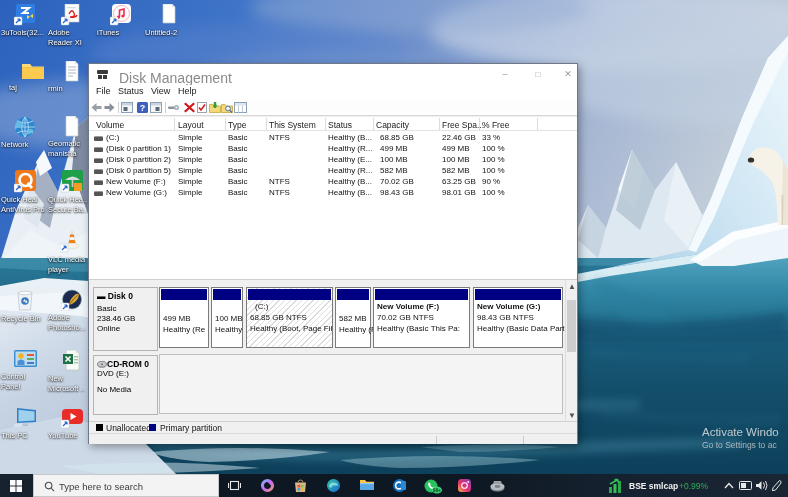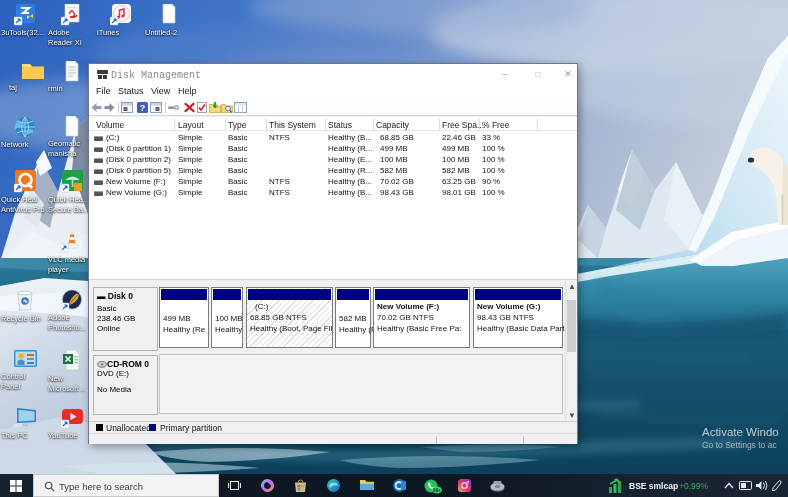--- a/index.html
+++ b/index.html
@@ -5,21 +5,21 @@
 * { margin:0; padding:0; box-sizing:border-box; }
 html,body { width:788px; height:497px; overflow:hidden; font-family:"Liberation Sans",sans-serif; }
 #screen { position:relative; width:788px; height:497px; background:#2f6ec4; }
 #bg { position:absolute; left:0; top:0; }
 .dico { position:absolute; width:48px; text-align:left; }
 .dico svg { display:block; margin:0 auto; }
 .dlab { display:block; margin-top:2px; font-size:7.5px; line-height:9.5px; color:#fff; text-shadow:0 1px 2px rgba(0,0,0,.85), 0 0 2px rgba(0,0,0,.7); }
 
 #win { position:absolute; left:88px; top:63px; width:490px; height:381px; background:#f0f0f0; border:1px solid #707888; box-shadow:2px 3px 8px rgba(0,0,0,.35); font-size:9px; color:#000; }
 #titlebar { position:absolute; left:0; top:0; width:100%; height:21px; background:#fff; }
-#title { position:absolute; left:22px; top:6px; font-size:10px; color:#8a8a8a;font-family:Liberation Mono, monospace; }
+#title { position:absolute; left:30px; top:6px; font-size:14px; color:#8a8a8a; }
 .capbtn { position:absolute; top:0; width:18px; height:21px; color:#9a9a9a; font-size:9px; text-align:center; line-height:21px; }
 #menubar { position:absolute; left:0; top:21px; width:100%; height:14px; background:#fff; font-size:9px; color:#222; }
 #menubar span { position:absolute; top:1px; }
 #toolbar { position:absolute; left:0; top:35px; width:100%; height:17px; background:#fdfdfd; border-bottom:1px solid #d8d8d8; }
 #toolbar svg { position:absolute; top:3px; }
 .tsep { position:absolute; top:3px; width:1px; height:11px; background:#d0d0d0; }
 
 #list { position:absolute; left:0; top:53px; width:100%; height:162px; background:#fff; }
 #lhead { position:absolute; left:0; top:0; width:100%; height:14px; background:#fff; border-bottom:1px solid #e3e3e3; }
 #lhead span { position:absolute; top:3px; font-size:8.5px; color:#1a1a1a; }
@@ -518,21 +518,21 @@
     </div>
     <div class="pblock" style="left:246px; top:7px; width:36px; height:61px;">
       <div class="pbar"></div>
       <div class="ptxt" style="top:26px">582 MB</div>
       <div class="ptxt" style="top:37px">Healthy (Re</div>
     </div>
     <div class="pblock" style="left:284px; top:7px; width:97px; height:61px;">
       <div class="pbar"></div>
       <div class="ptxt" style="top:14px; font-weight:bold">New Volume  (F:)</div>
       <div class="ptxt" style="top:25px">70.02 GB NTFS</div>
-      <div class="ptxt" style="top:36px">Healthy (Basic Free Pa:</div>
+      <div class="ptxt" style="top:36px">Healthy (Basic This Pa:</div>
     </div>
     <div class="pblock" style="left:384px; top:7px; width:90px; height:61px;">
       <div class="pbar"></div>
       <div class="ptxt" style="top:14px; font-weight:bold">New Volume  (G:)</div>
       <div class="ptxt" style="top:25px">98.43 GB NTFS</div>
       <div class="ptxt" style="top:36px">Healthy (Basic Data Parti</div>
     </div>
     <div class="pblock" style="left:70px; top:74px; width:404px; height:60px; background:#f4f4f4; border-color:#c0c0c0"></div>
     <div id="vsb">
       <div style="position:absolute;top:2px;left:2px;font-size:8px;color:#505050">▲</div>

